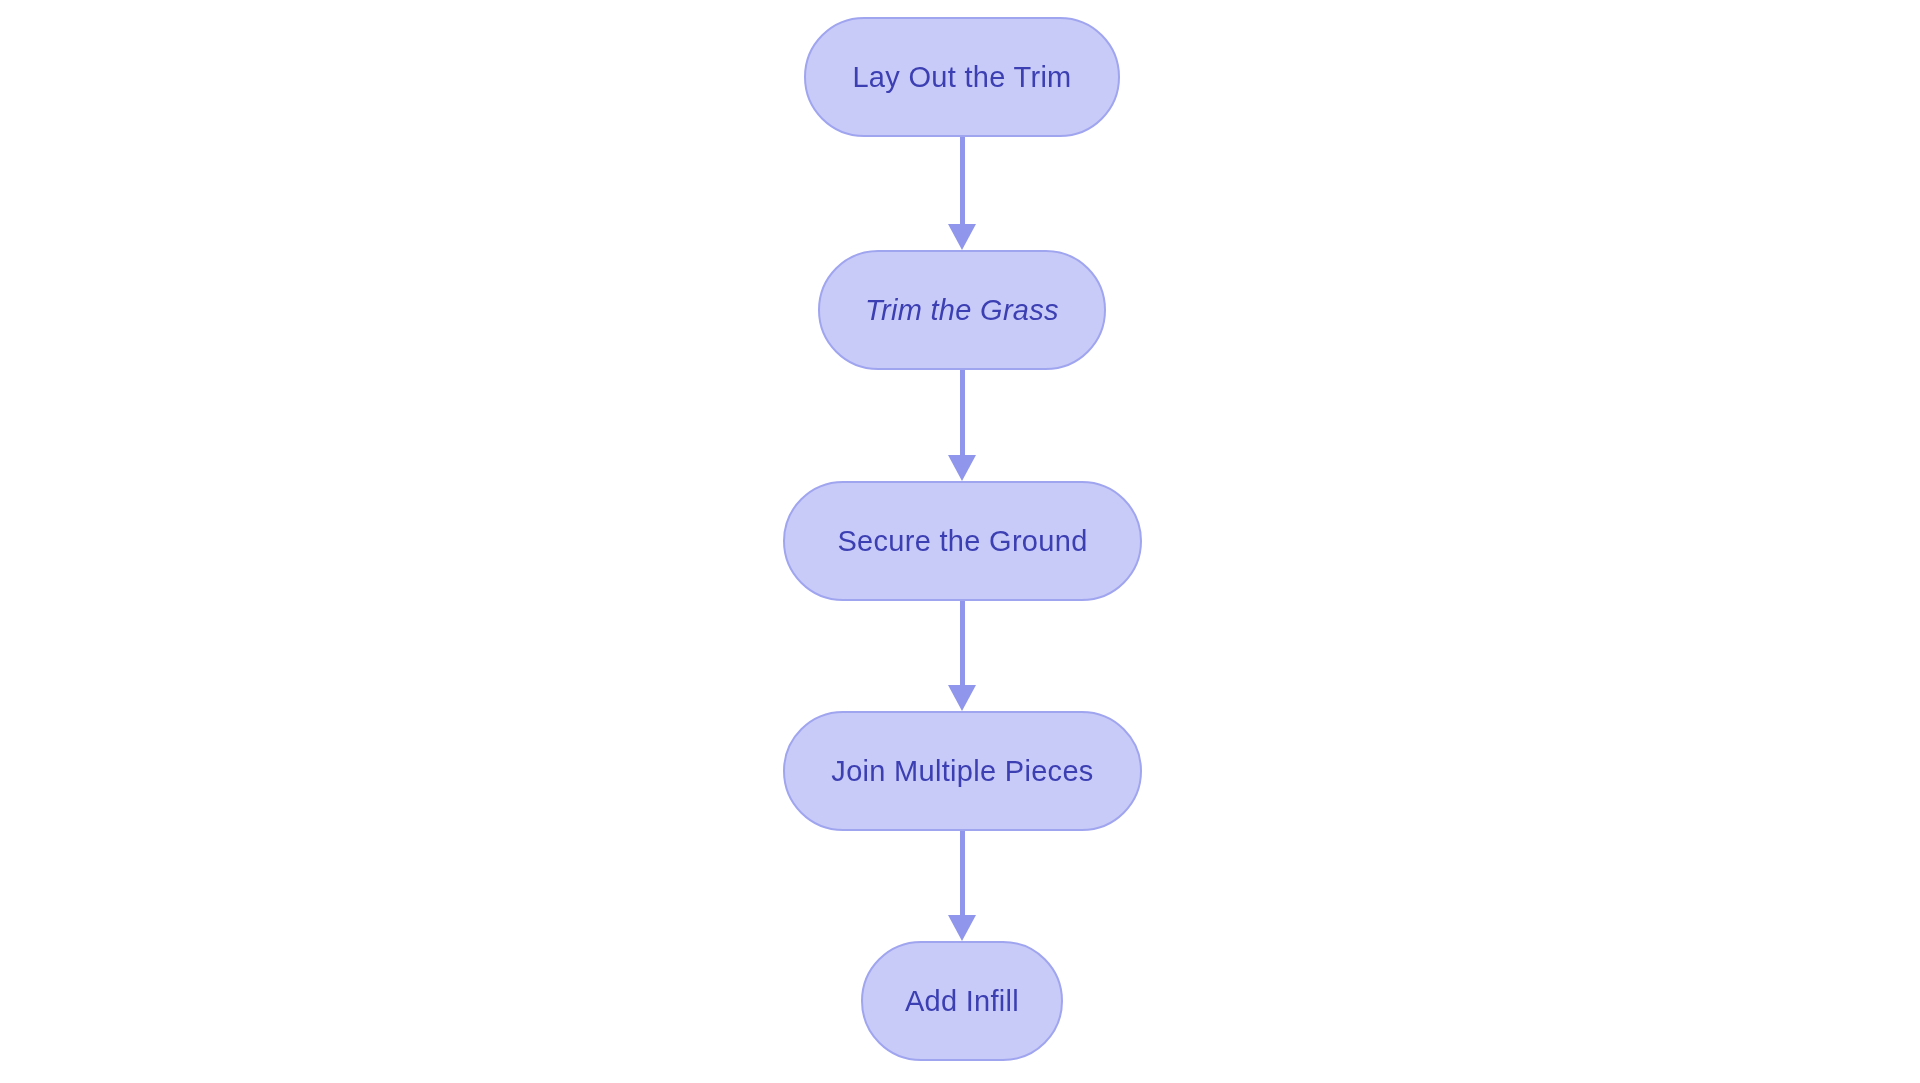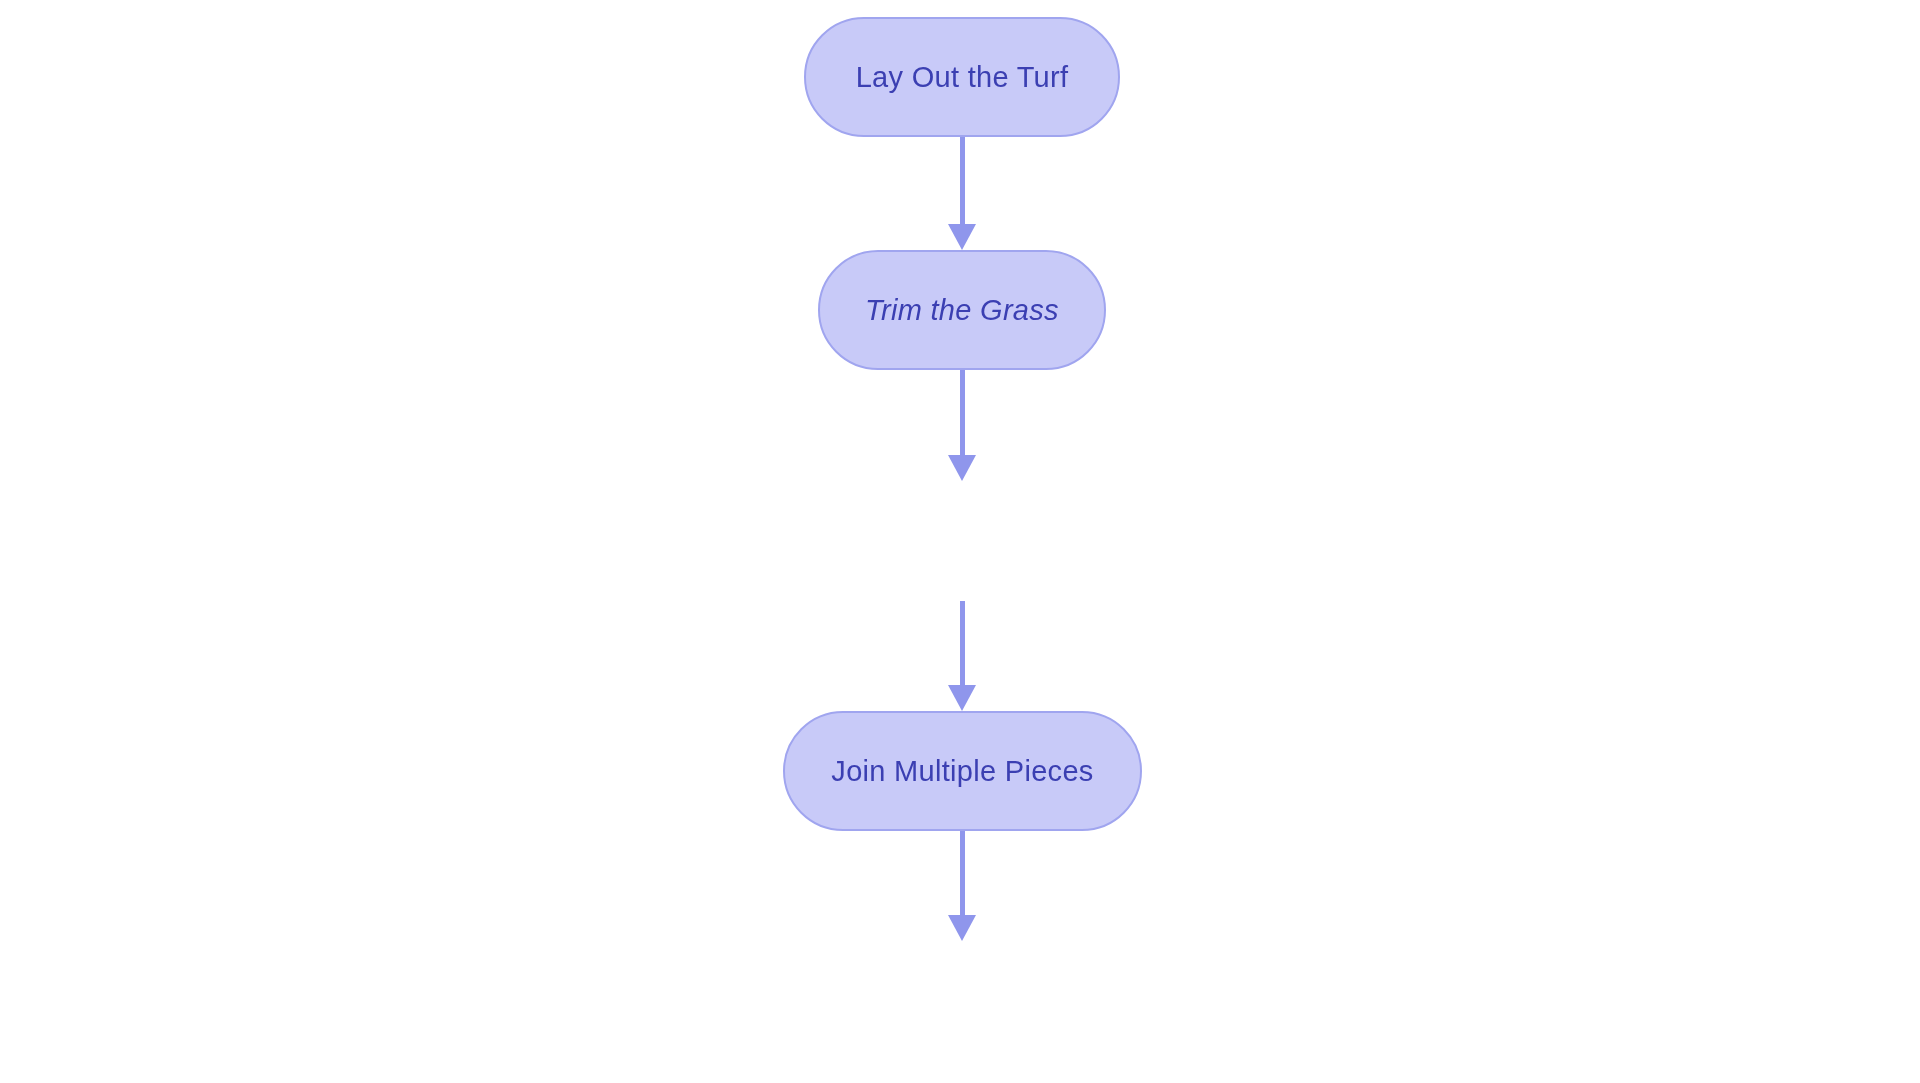--- a/index.html
+++ b/index.html
@@ -47,46 +47,52 @@
     border-right: 14px solid transparent;
     border-top: 26px solid var(--arrow-color, #8f96ec);
   }
 </style>
 </head>
 <body>
 
 <div class="canvas">
 
   <div class="node" style="top:17px; left:804px; width:316px;">
-    <span class="node-label">Lay Out the Turf</span>
+    <span class="node-label">Lay Out the Trim</span>
   </div>
 
   <div class="arrow" style="top:137px; height:113px; left:948px;">
     <div class="arrow-line"></div>
     <div class="arrow-head"></div>
   </div>
 
   <div class="node" style="top:250px; left:818px; width:288px;font-style:italic;">
     <span class="node-label">Trim the Grass</span>
   </div>
 
   <div class="arrow" style="top:370px; height:111px; left:948px;">
     <div class="arrow-line"></div>
     <div class="arrow-head"></div>
   </div>
 
+  <div class="node" style="top:481px; left:783px; width:359px;">
+    <span class="node-label">Secure the Ground</span>
+  </div>
 
   <div class="arrow" style="top:601px; height:110px; left:948px;">
     <div class="arrow-line"></div>
     <div class="arrow-head"></div>
   </div>
 
   <div class="node" style="top:711px; left:783px; width:359px;justify-content:center;">
     <span class="node-label">Join Multiple Pieces</span>
   </div>
 
   <div class="arrow" style="top:831px; height:110px; left:948px;">
     <div class="arrow-line"></div>
     <div class="arrow-head"></div>
   </div>
 
+  <div class="node" style="top:941px; left:861px; width:202px;">
+    <span class="node-label">Add Infill</span>
+  </div>
 
 </div>
 
 </body></html>

